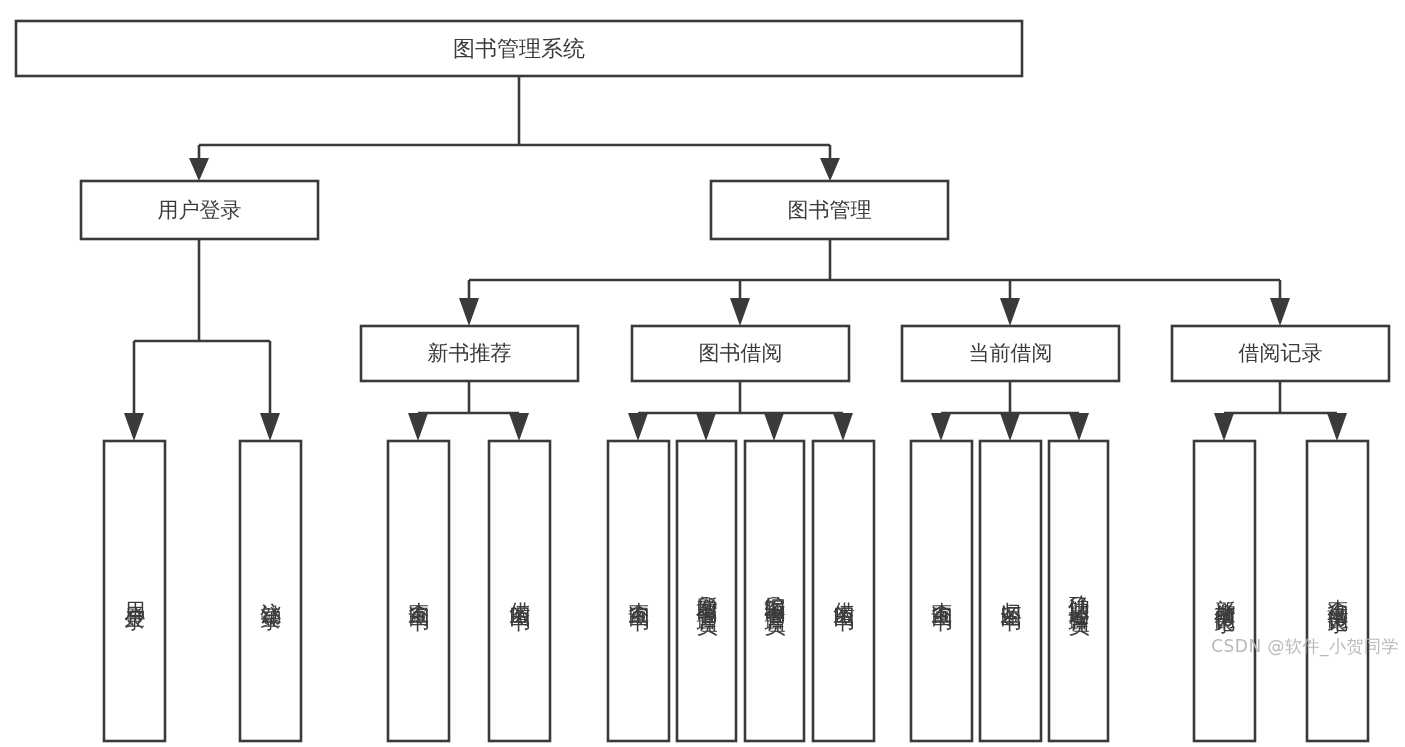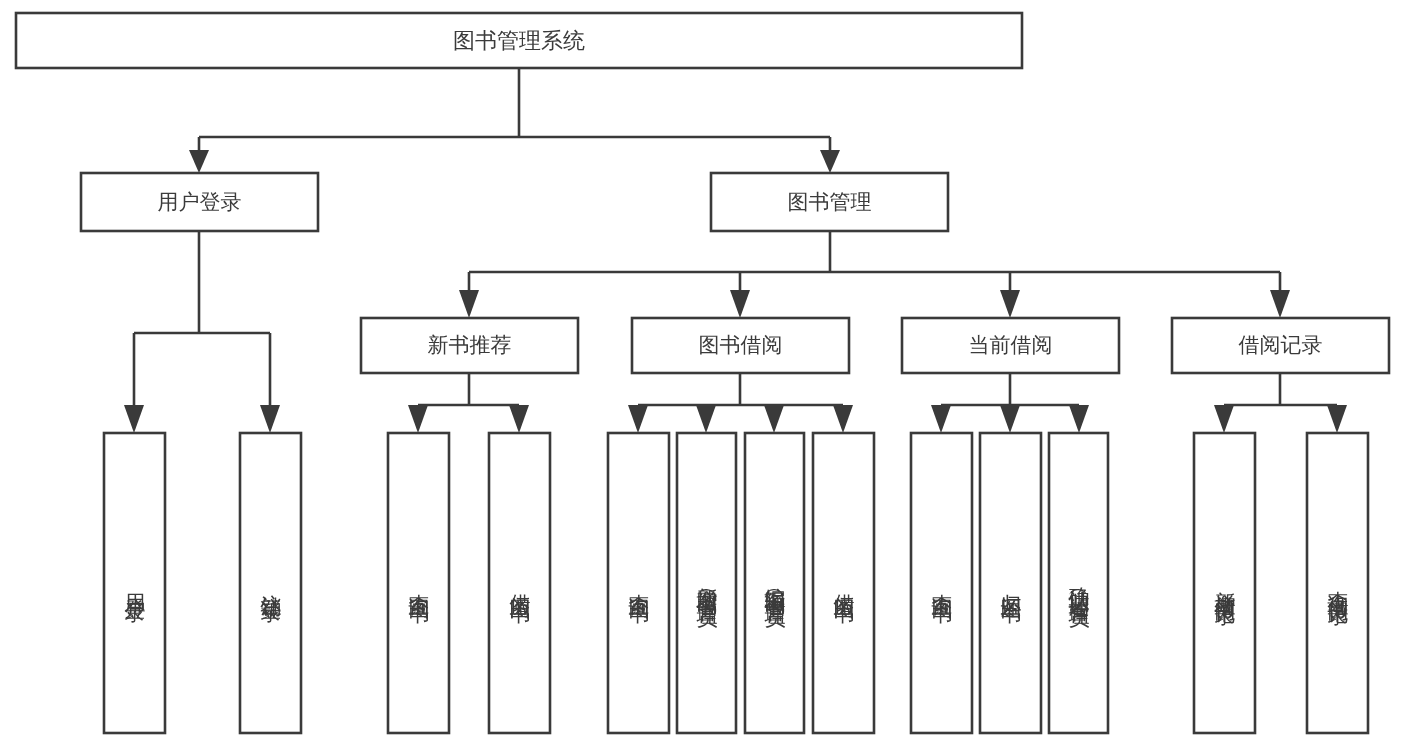--- a/index.html
+++ b/index.html
@@ -1,21 +1,21 @@
 <!DOCTYPE html>
 <html><head>
 <meta charset="utf-8">
 <title>图书管理系统 功能结构图</title>
 <style>
   html,body{margin:0;padding:0;background:#ffffff;}
   body{
     font-family:"DejaVu Sans","Liberation Sans",sans-serif;
     width:1405px;height:747px;overflow:hidden;position:relative;
   }
-  #diagram-root{position:absolute;left:0;top:0;width:1405px;height:654px;}
+  #diagram-root{position:absolute;left:0;top:8px;width:1405px;height:654px;}
   svg#tree{position:absolute;left:0;top:0;width:1405px;height:747px;display:block;}
   .node-box{fill:#ffffff;stroke:#3a3a3a;stroke-width:2.6;}
   .node-box-root{fill:#ffffff;stroke:#3a3a3a;stroke-width:2.6;}
   .link{stroke:#3a3a3a;stroke-width:2.6;fill:none;stroke-linecap:butt;}
   .arrow-head{fill:#3a3a3a;stroke:none;}
   .node-label{
     fill:#3b3b3b;
     font-family:"DejaVu Sans","Liberation Sans",sans-serif;
     font-size:21px;
     text-anchor:middle;
@@ -199,13 +199,14 @@
     <span class="leaf-label">确认归还（管理员）</span>
   </div>
 
   <div class="leaf-label-wrap" style="left:1194px;top:433px;width:61px;height:300px;">
     <span class="leaf-label">新增借阅记录</span>
   </div>
   <div class="leaf-label-wrap" style="left:1307px;top:433px;width:61px;height:300px;">
     <span class="leaf-label">查询借阅记录</span>
   </div>
 
+  <div class="watermark">CSDN @软件_小贺同学</div>
 </div>
 
 </body></html>

